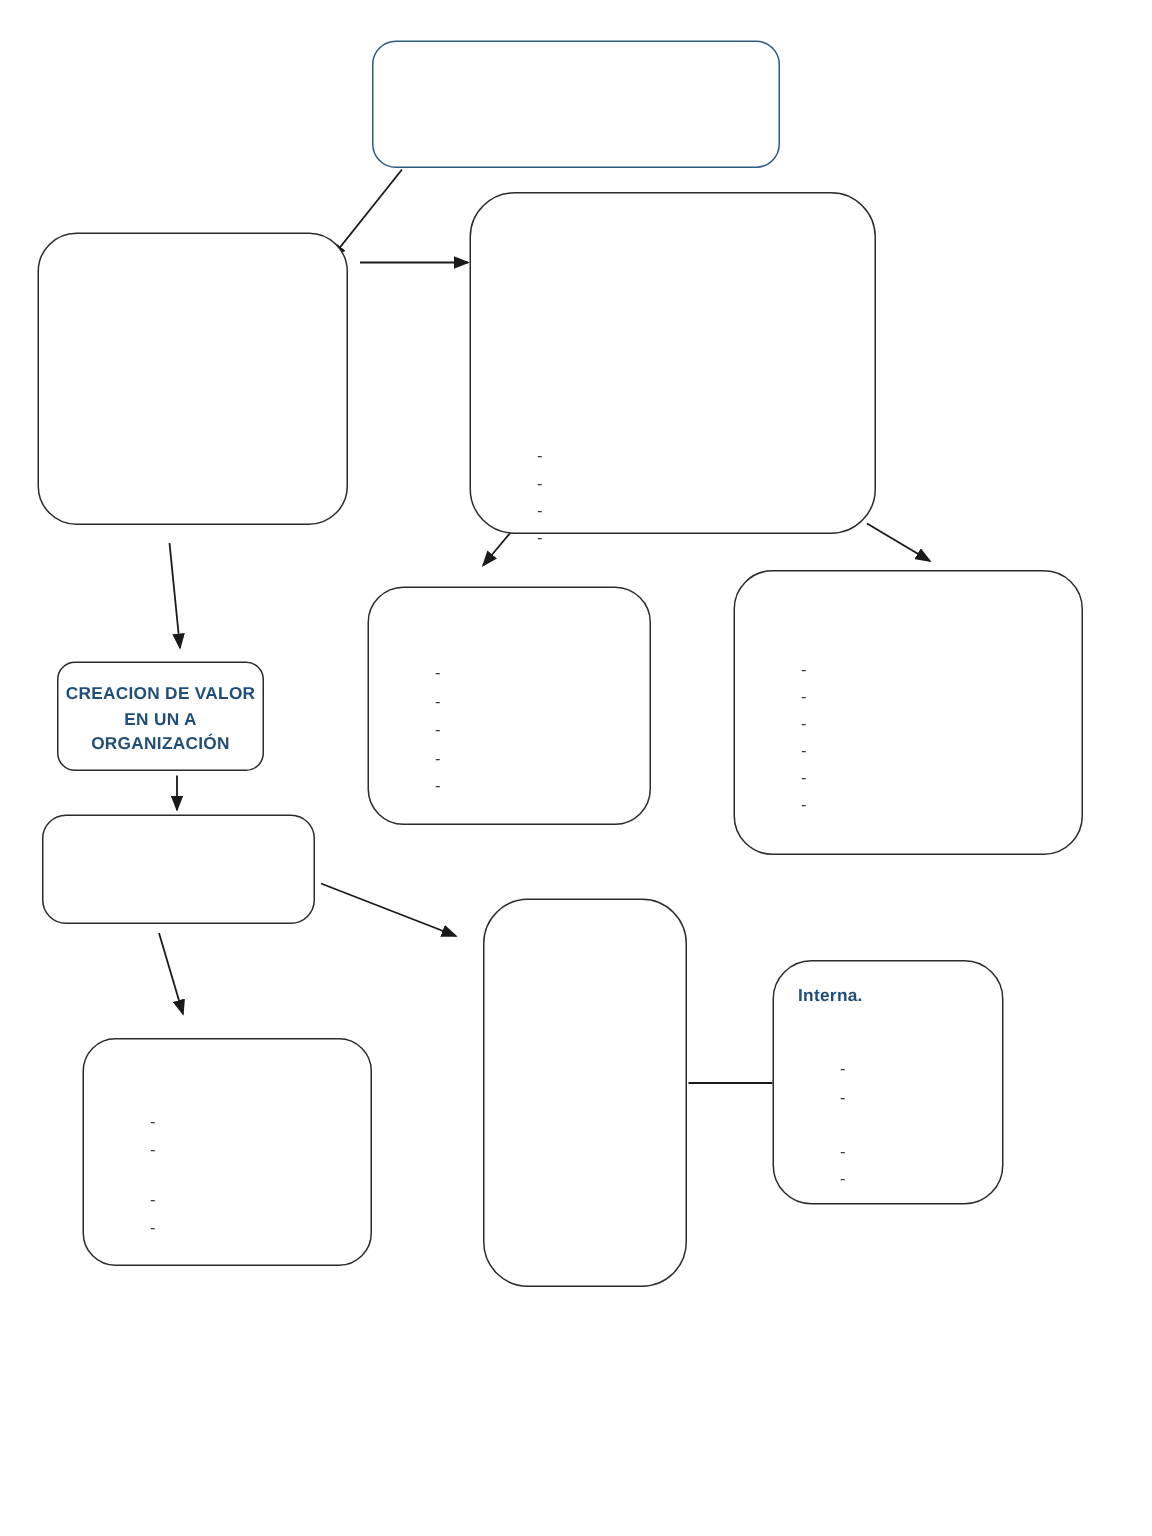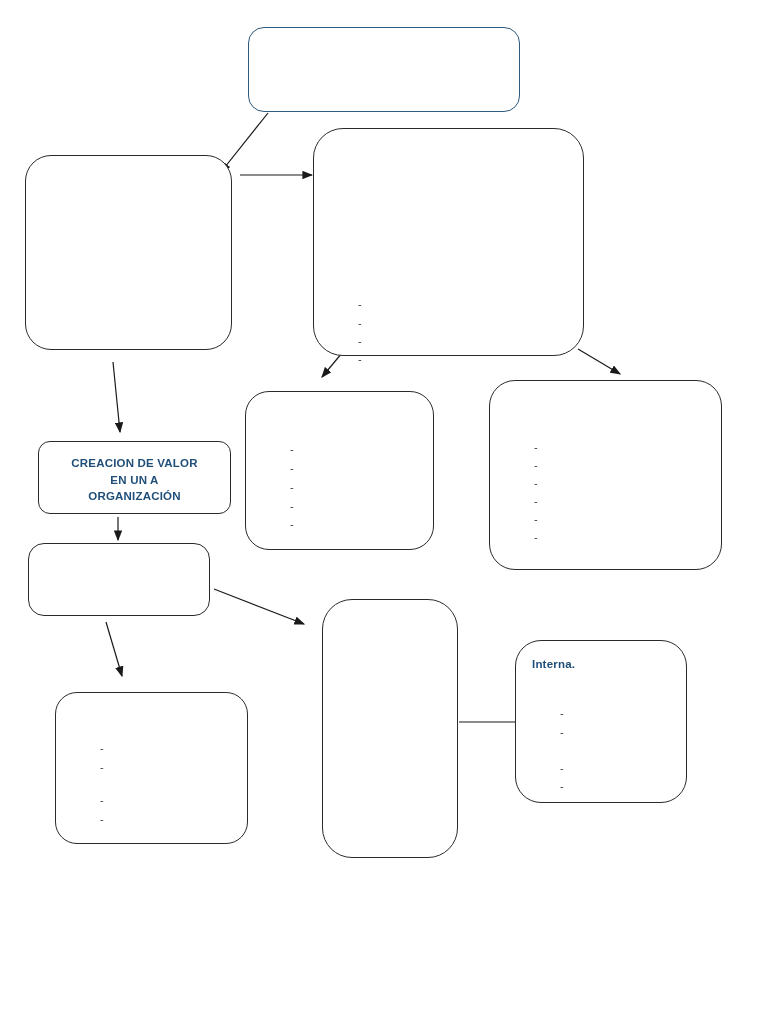--- a/index.html
+++ b/index.html
@@ -109,21 +109,21 @@
         <div class="bullets" style="inset: 0px;">
           <div class="bullet" style="left: 44px; top: 170px;">-</div>
           <div class="bullet" style="left: 44px; top: 189px;">-</div>
           <div class="bullet" style="left: 44px; top: 207px;">-</div>
           <div class="bullet" style="left: 44px; top: 225px;">-</div>
           <div class="bullet" style="left: 44px; top: 259px;">-</div>
           <div class="bullet" style="left: 44px; top: 308px;">-</div>
           <div class="bullet" style="left: 44px; top: 331px;">-</div>
         </div>
       </div>
-      <div class="node" style="left: 38px; top: 441px; width: 193px; height: 73px; border-radius: 12px;">
+      <div class="node" style="left: 38px; top: 441px; width: 138px; height: 73px; border-radius: 12px;">
         <div class="node-title" style="top: 13px;">CREACION DE VALOR
 EN UN A
 ORGANIZACIÓN</div>
       </div>
       <div class="node" style="left: 245px; top: 391px; width: 189px; height: 159px; border-radius: 24px;">
         <div class="bullets" style="inset: 0px;">
           <div class="bullet" style="left: 44px; top: 52px;">-</div>
           <div class="bullet" style="left: 44px; top: 71px;">-</div>
           <div class="bullet" style="left: 44px; top: 90px;">-</div>
           <div class="bullet" style="left: 44px; top: 109px;">-</div>
@@ -143,21 +143,21 @@
       <div class="node" style="left: 28px; top: 543px; width: 182px; height: 73px; border-radius: 16px;"></div>
       <div class="node" style="left: 55px; top: 692px; width: 193px; height: 152px; border-radius: 22px;">
         <div class="bullets" style="inset: 0px;">
           <div class="bullet" style="left: 44px; top: 50px;">-</div>
           <div class="bullet" style="left: 44px; top: 69px;">-</div>
           <div class="bullet" style="left: 44px; top: 102px;">-</div>
           <div class="bullet" style="left: 44px; top: 121px;">-</div>
         </div>
       </div>
       <div class="node" style="left: 322px; top: 599px; width: 136px; height: 259px; border-radius: 30px;"></div>
-      <div class="node" style="left: 515px; top: 640px; width: 172px; height: 163px; border-radius: 26px;">
+      <div class="node" style="left: 515px; top: 640px; width: 154px; height: 163px; border-radius: 26px;">
         <div class="node-title left-aligned" style="top: 15px;">Interna.</div>
         <div class="bullets" style="inset: 0px;">
           <div class="bullet" style="left: 44px; top: 67px;">-</div>
           <div class="bullet" style="left: 44px; top: 86px;">-</div>
           <div class="bullet" style="left: 44px; top: 122px;">-</div>
           <div class="bullet" style="left: 44px; top: 140px;">-</div>
         </div>
       </div>
     </div>
 

